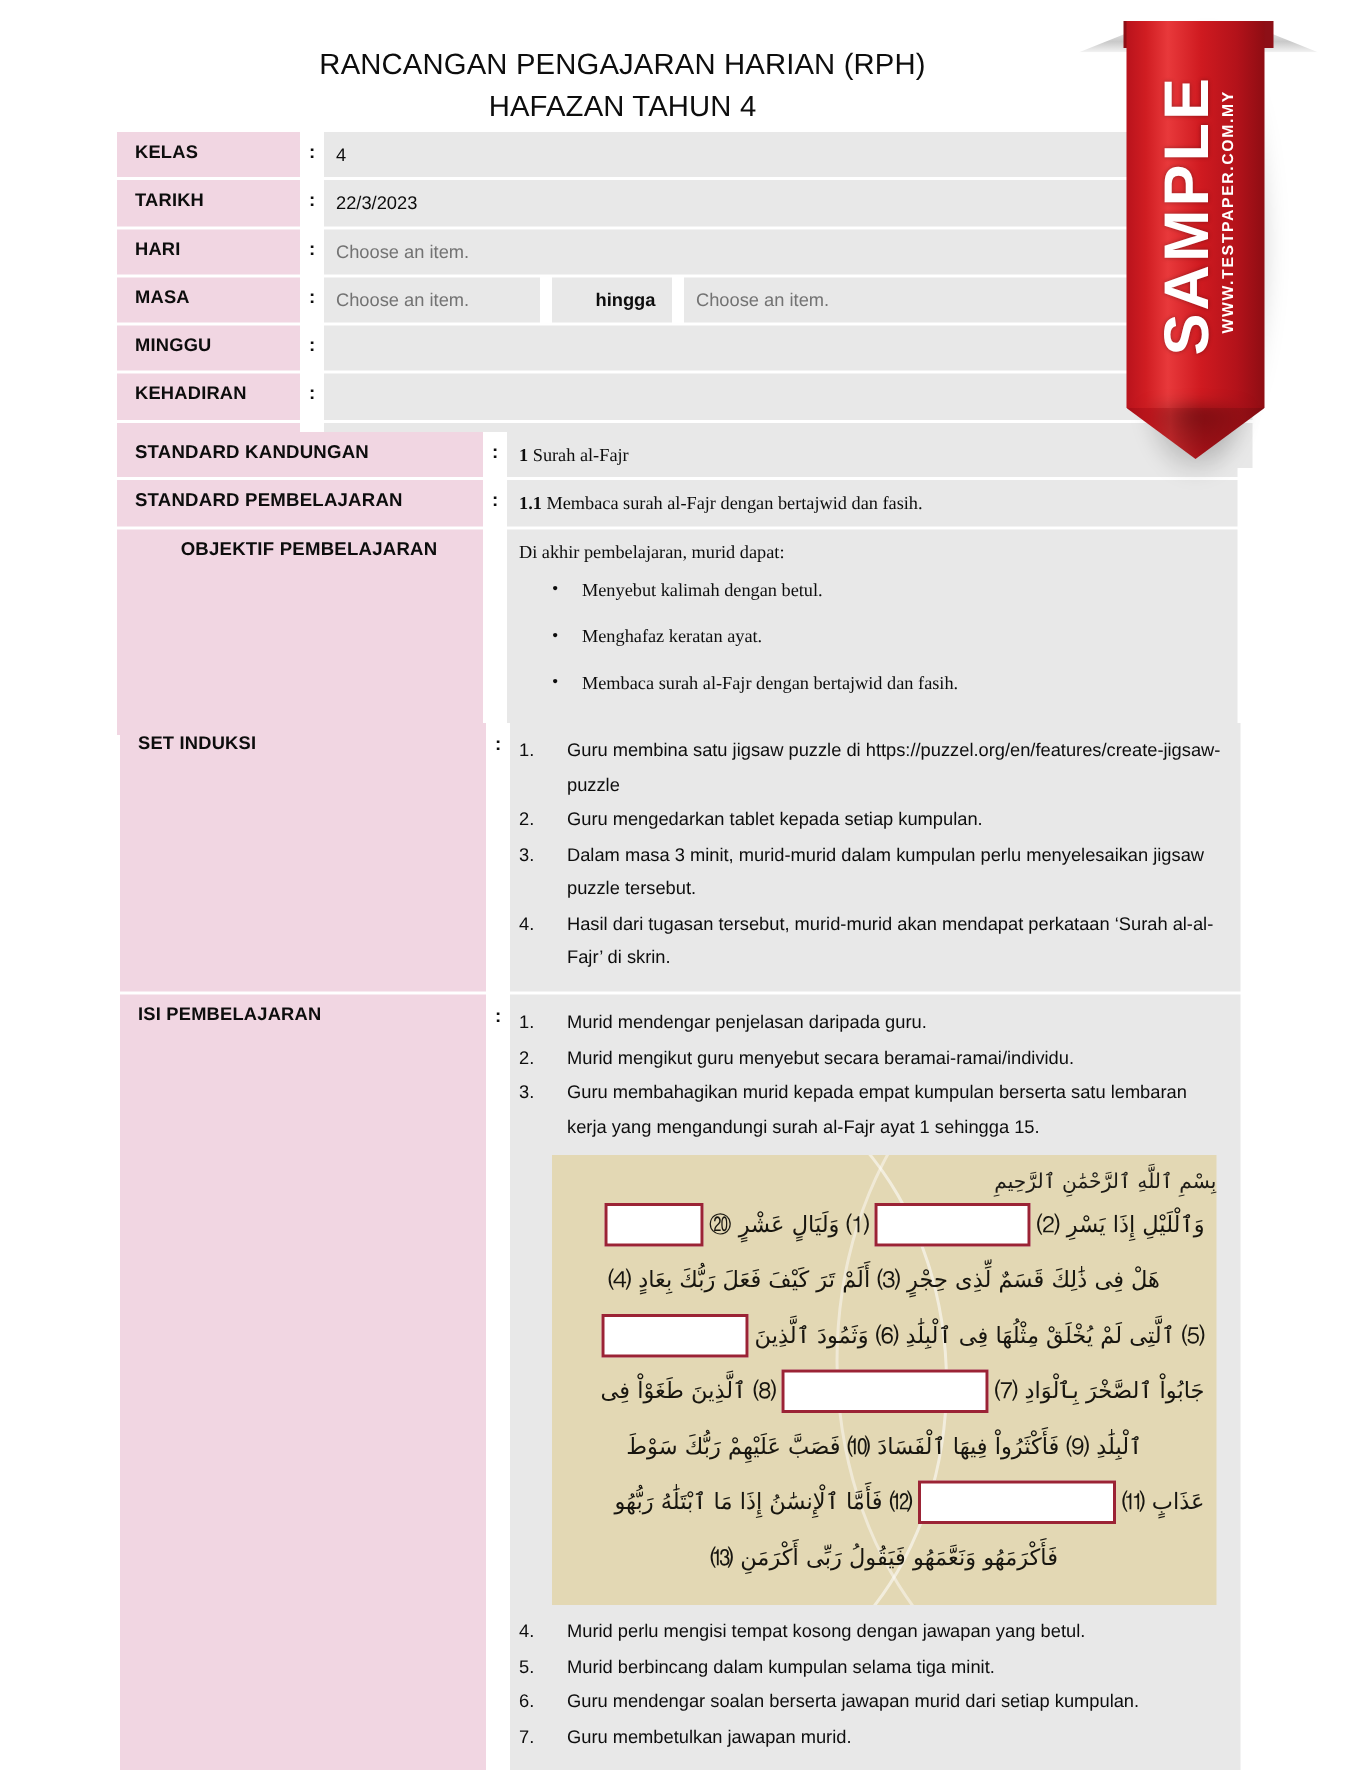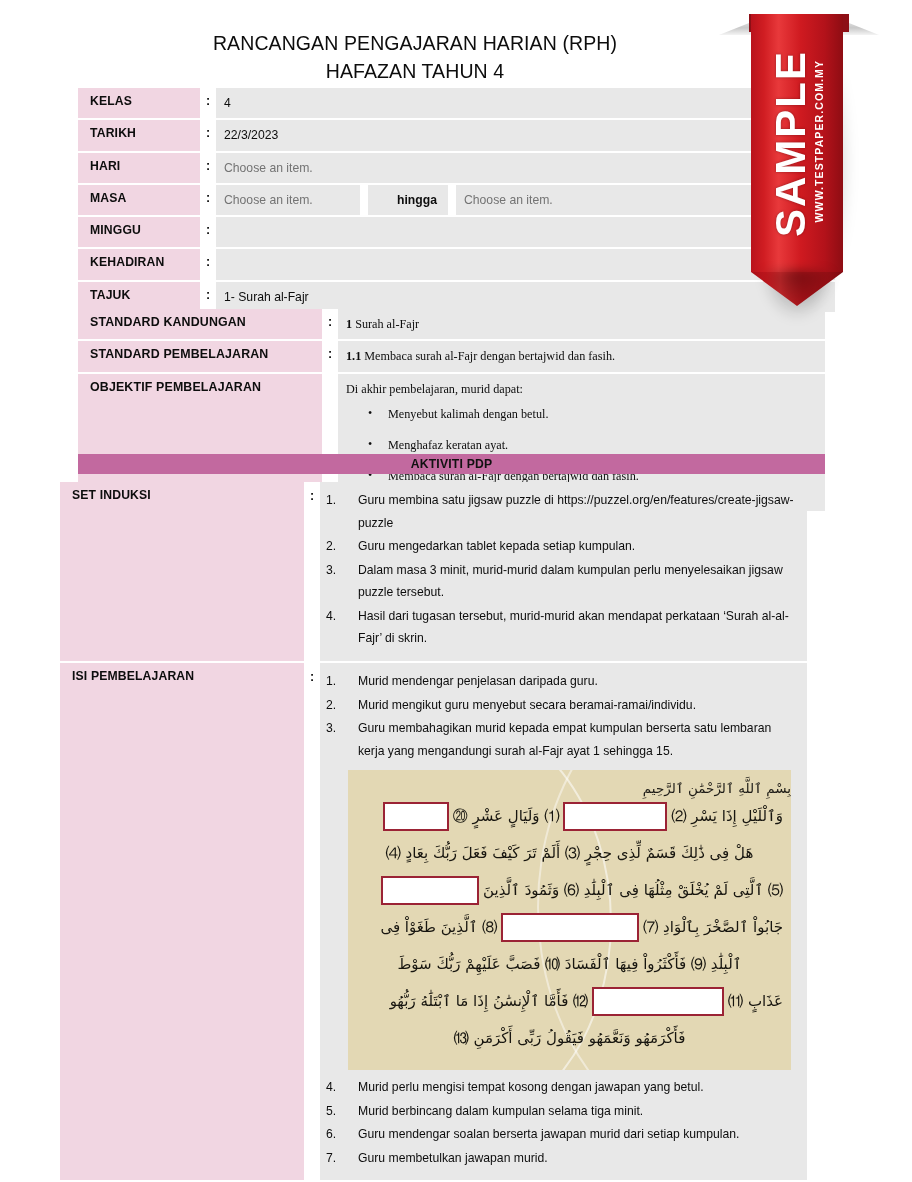--- a/index.html
+++ b/index.html
@@ -100,31 +100,31 @@
     text-align: center;
     font-weight: bold;
     padding-left: 18px;
     padding-right: 0;
   }
   .masa-b { flex: 1; }
 
   
   #standards-table {
     left: 78px;
-    top: 307px;
+    top: 286px;
     width: 747px;
   }
   #standards-table col.c-lbl { width: 244px; }
   #standards-table col.c-col { width: 16px; }
   #standards-table col.c-val { width: 487px; }
   #standards-table .lbl { font-size: 12.4px; }
   #standards-table .val { font-size: 12.2px; font-family: Liberation Serif, serif; }
   .val b { font-weight: bold; }
 
-  .obj-lbl { height: 125px; }
+  .obj-lbl { height: 125px; text-align: center; }
   .obj-val { line-height: 1.45; }
   .obj-val .intro { margin: 1px 0 8px 0; }
   .obj-list {
     margin: 0;
     padding: 0 0 0 42px;
     list-style: none;
   }
   .obj-list li {
     position: relative;
     margin: 0 0 13px 0;
@@ -149,21 +149,21 @@
     font-size: 12.2px;
     font-weight: bold;
     letter-spacing: 0.2px;
     display: flex;
     align-items: center;
     justify-content: center;
   }
 
   
   #activity-table {
-    left: 60px;
+    left: 80px;
     top: 480px;
     width: 747px;
   }
   #activity-table col.c-lbl { width: 244px; }
   #activity-table col.c-col { width: 16px; }
   #activity-table col.c-val { width: 487px; }
   #activity-table .lbl { font-size: 12.2px; }
   #activity-table .colon { padding-top: 7px !important; }
 
   .num-list {
@@ -450,21 +450,20 @@
           <ul class="obj-list">
             <li>Menyebut kalimah dengan betul.</li>
             <li>Menghafaz keratan ayat.</li>
             <li>Membaca surah al-Fajr dengan bertajwid dan fasih.</li>
           </ul>
         </td>
       </tr>
     </tbody>
   </table>
 
-  <div id="aktiviti-banner">AKTIVITI PDP</div>
 
   <table class="tbl" id="activity-table">
     <colgroup>
         <col class="c-lbl">
         <col class="c-col">
         <col class="c-val">
       </colgroup>
     <tbody>
 
       <tr>

